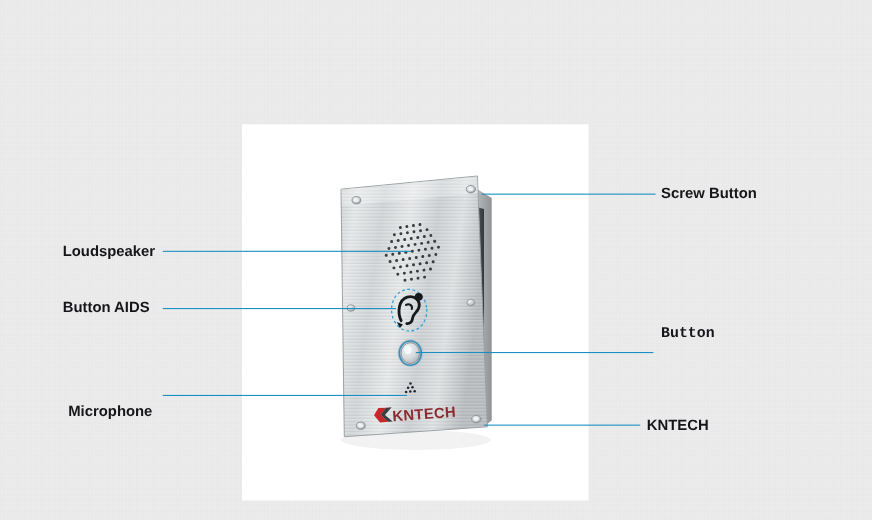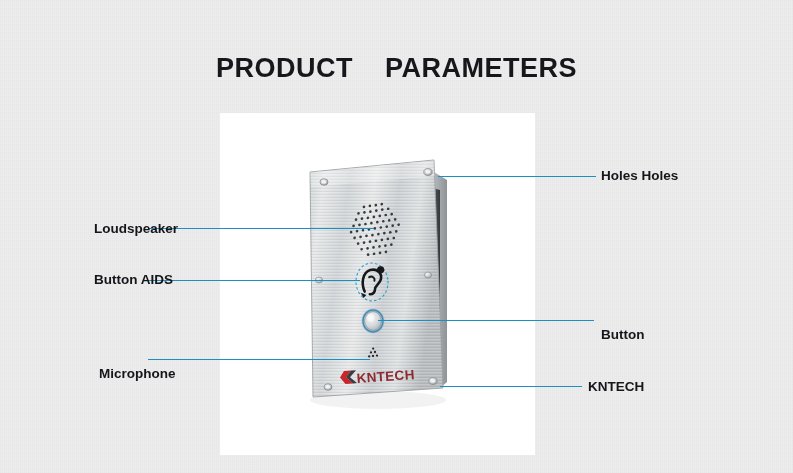--- a/index.html
+++ b/index.html
@@ -50,21 +50,21 @@
   
   .callout-label {
     position: absolute;
     font-size: 13.5px;
     font-weight: bold;
     color: #15151a;
     white-space: nowrap;
     line-height: 1;
   }
   .callout-label.right-side { text-align: left; }
-  .callout-label.left-side  { text-align: right; margin-left: 37px; }
+  .callout-label.left-side  { text-align: right; }
 
   
   .leader {
     position: absolute;
     height: 0;
     border-top: 1.4px solid #1b8fc4;
   }
 
   
   #device {
@@ -74,21 +74,20 @@
     width: 793px;
     height: 473px;
     pointer-events: none;
   }
 </style>
 </head>
 <body>
 
 <div id="stage">
 
-  <div id="page-title">PRODUCT    PARAMETERS</div>
 
   <div id="product-panel"></div>
 
   <svg id="device" viewBox="0 0 793 473" xmlns="http://www.w3.org/2000/svg">
     <defs>
       <linearGradient id="steelGrad" x1="0" y1="0" x2="1" y2="0.25">
         <stop offset="0%" stop-color="#cfd3d5"></stop>
         <stop offset="12%" stop-color="#e6e8e9"></stop>
         <stop offset="30%" stop-color="#d2d6d8"></stop>
         <stop offset="48%" stop-color="#e8eaea"></stop>
@@ -263,19 +262,19 @@
   <div class="leader" style="left:438px; top:176px; width:158px;"></div>
   <div class="leader" style="left:378px; top:320px; width:216px;"></div>
   <div class="leader" style="left:440px; top:386px; width:142px;"></div>
 
   <div class="callout-label left-side" style="left:57px; top:222px;">Loudspeaker</div>
 
   <div class="callout-label left-side" style="left:57px; top:273px;">Button AIDS</div>
 
   <div class="callout-label left-side" style="left:62px; top:367px;">Microphone</div>
 
-  <div class="callout-label right-side" style="left:601px; top:169px;">Holes Holes</div>
-
-  <div class="callout-label right-side" style="left:601px; top:328px;">Button</div>
+  <div class="callout-label right-side" style="left:601px; top:169px;">Screw Button</div>
+
+  <div class="callout-label right-side" style="left:601px; top:297px;font-family:Liberation Mono, monospace;">Button</div>
 
   <div class="callout-label right-side" style="left:588px; top:380px;">KNTECH</div>
 
 </div>
 
 </body></html>

